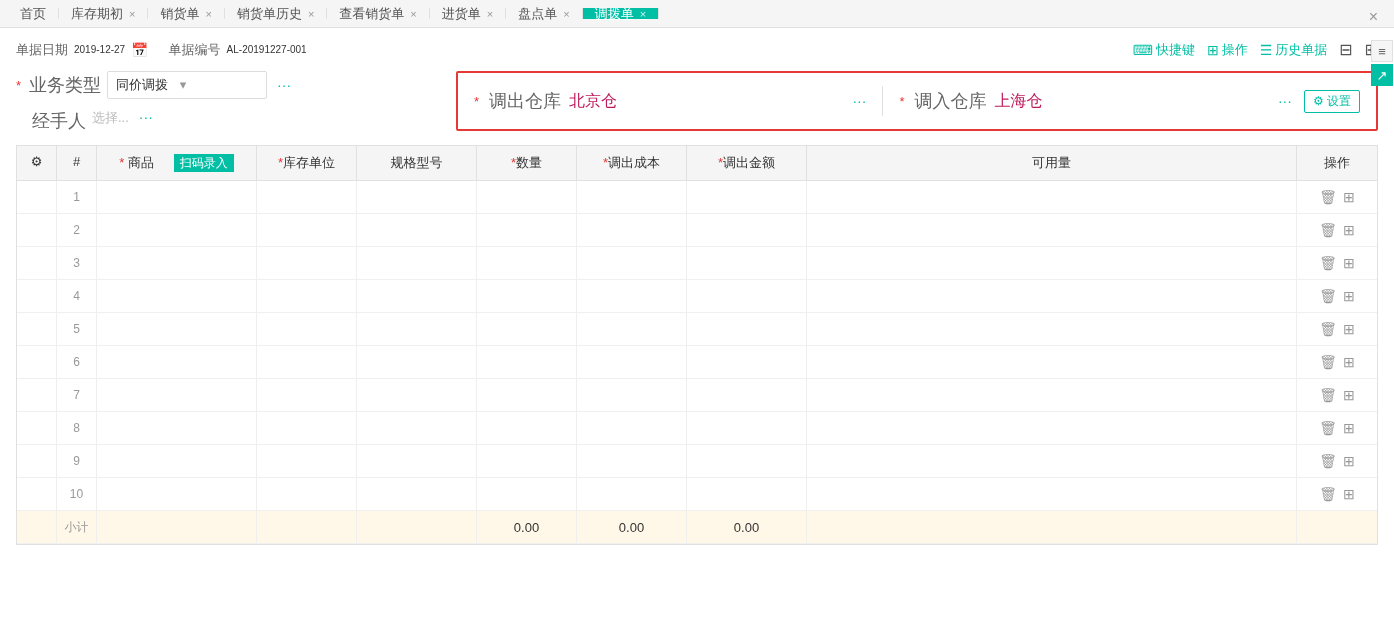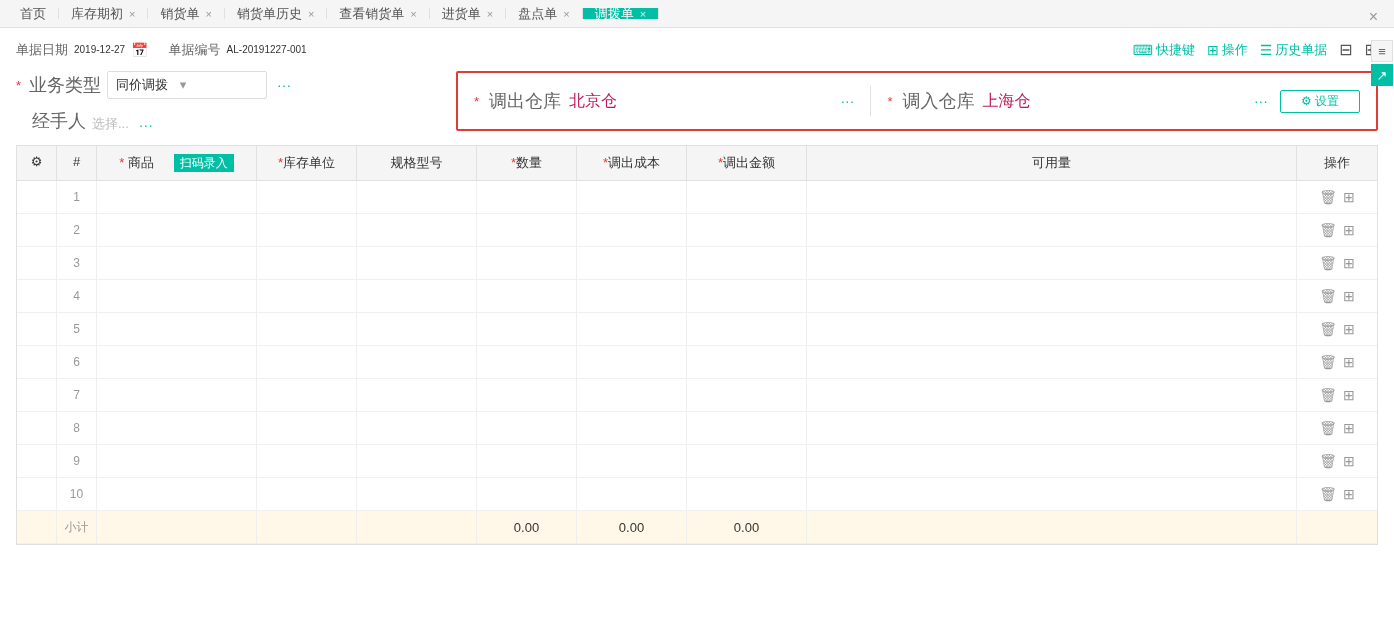--- a/index.html
+++ b/index.html
@@ -79,21 +79,21 @@
       display: flex;
       align-items: center;
       gap: 3px;
       cursor: pointer;
     }
     .header-action-icon { font-size: 14px; }
     .grid-icon { font-size: 16px; color: #555; cursor: pointer; }
     .settings-btn {
       border: 1px solid #00bfa5;
       color: #00bfa5;
-      padding: 2px 20px;
+      padding: 2px 8px;
       border-radius: 2px;
       cursor: pointer;
       font-size: 12px;
     }
 
     
     .form-section {
       display: flex;
       align-items: flex-start;
       gap: 0;
@@ -143,21 +143,21 @@
       gap: 8px;
     }
     .warehouse-divider {
       width: 1px;
       height: 30px;
       background: #e0e0e0;
       margin: 0 16px;
     }
     .person-field {
       display: flex;
-      align-items: flex-end;
+      align-items: flex-start;
       gap: 6px;
     }
     .person-placeholder { color: #bbb; font-size: 13px; }
 
     
     .table-container {
       border: 1px solid #e0e0e0;
       overflow: hidden;
     }
     .table-header {

